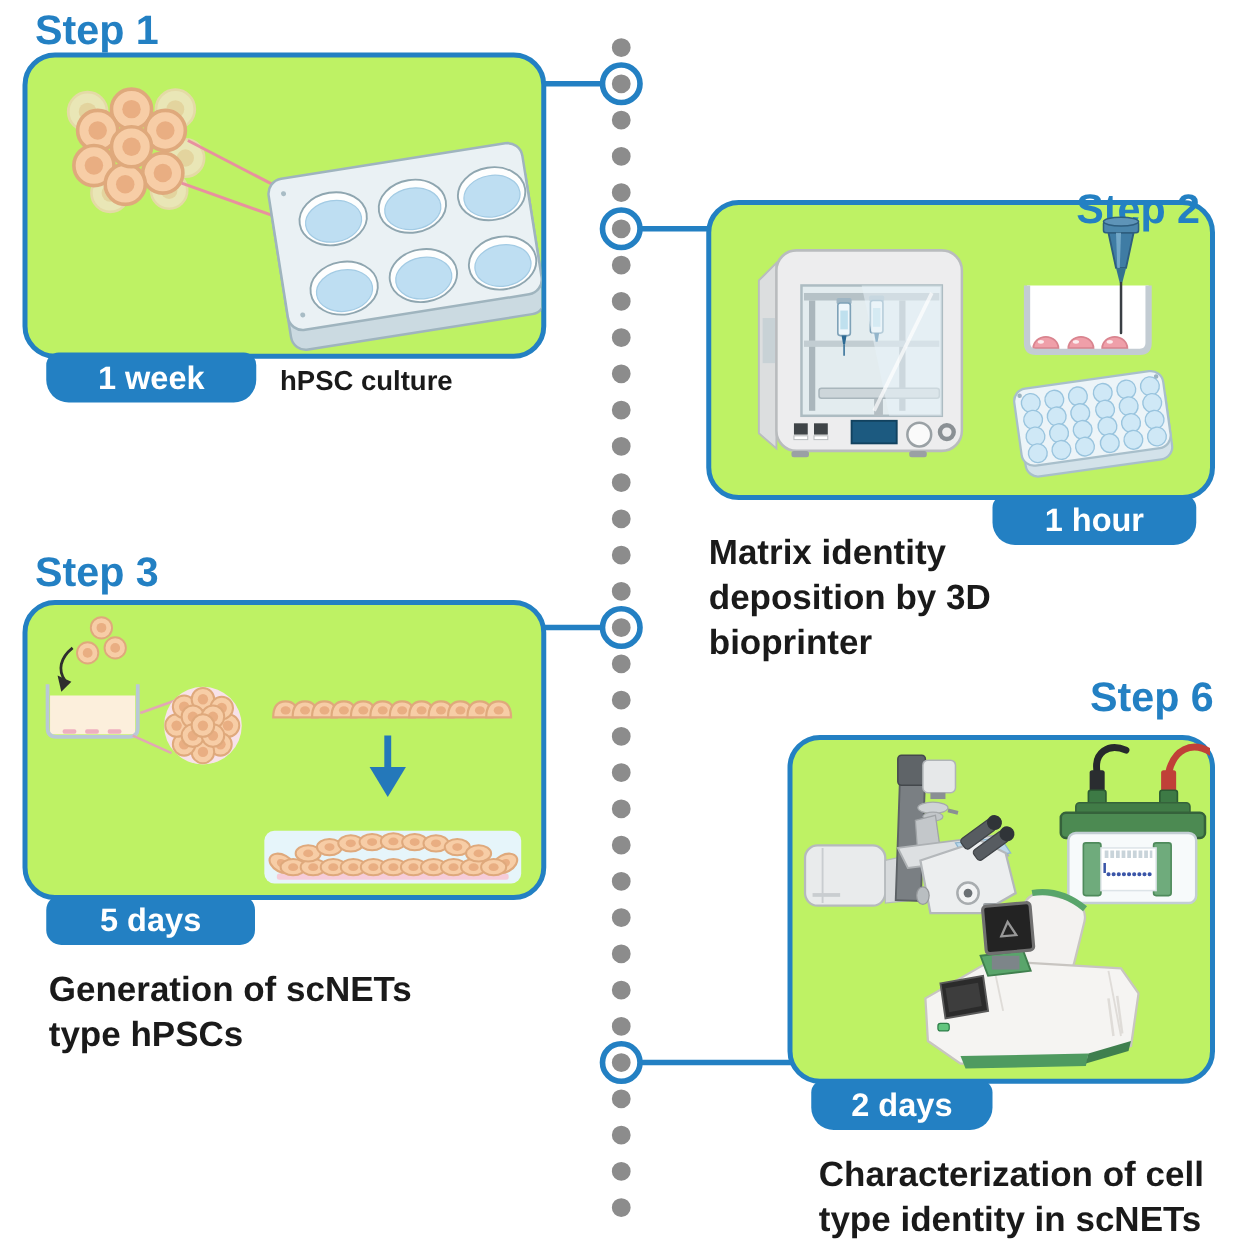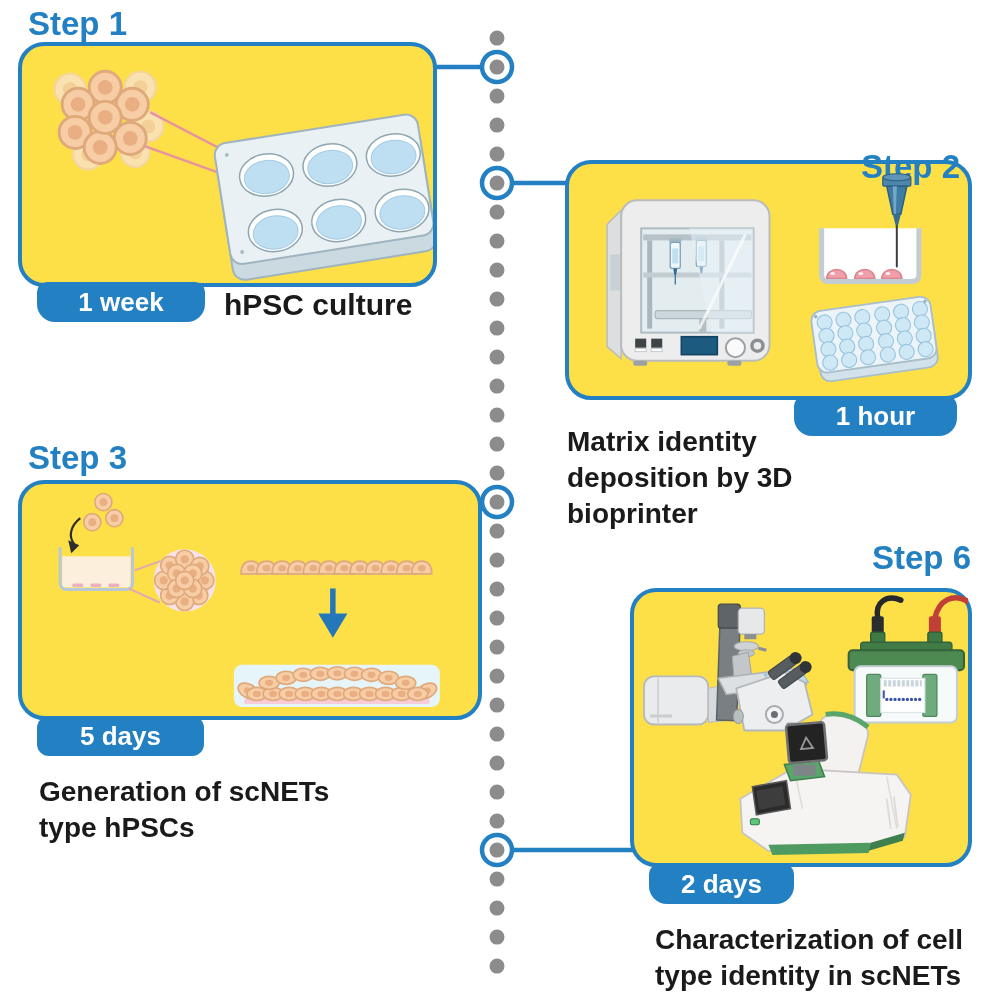--- a/index.html
+++ b/index.html
@@ -7,28 +7,28 @@
     --ink:#1A1A1A;
     --dot:#8C8C8C;
   }
   html,body{margin:0;padding:0;background:#fff;}
   .stage{
     position:relative;width:996px;height:996px;background:#fff;
     font-family:"Liberation Sans", sans-serif;overflow:hidden;
   }
   .timeline{position:absolute;left:0;top:0;z-index:1;}
   .panel{
-    position:absolute;z-index:2;background:#fde047;
+    position:absolute;z-index:2;background:#bef264;
     border:4.5px solid var(--blue);border-radius:26px;
     box-sizing:border-box;
     text-decoration:underline;
   }
   #p1{left:18px;top:42px;width:419px;height:245px;}
   #p2{left:565px;top:160px;width:407px;height:240px;}
-  #p3{left:18px;top:480px;width:464px;height:240px;}
+  #p3{left:18px;top:480px;width:419px;height:240px;}
   #p4{left:630px;top:588px;width:342px;height:279px;}
   .step-title{
     position:absolute;margin:0;font-size:33px;line-height:34px;font-weight:700;
     color:var(--blue);white-space:pre;
   }
   #p1 .step-title{left:6px;top:-39px;}
   #p2 .step-title{right:8px;top:-50px;margin-top:36px;}
   #p3 .step-title{left:6px;top:-43px;}
   #p4 .step-title{right:-3px;top:-51px;}
   .badge{
@@ -37,21 +37,21 @@
     border-radius:10px 10px 18px 18px;white-space:pre;
   }
   #p1 .badge{left:15px;top:236px;width:168px;height:40px;}
   #p2 .badge{left:225px;top:232px;width:163px;height:40px;}
   #p3 .badge{left:15px;top:232px;width:167px;height:40px;border-radius:12px;}
   #p4 .badge{left:15px;top:272px;width:145px;height:40px;}
   .caption{
     position:absolute;font-weight:700;color:var(--ink);
     font-size:28px;line-height:36px;white-space:pre;
   }
-  #p1 .caption{left:202px;top:241px;font-size:30px;}
+  #p1 .caption{left:202px;top:241px;font-size:22px;}
   #p2 .caption{left:-2px;top:260px;}
   #p3 .caption{left:17px;top:290px;}
   #p4 .caption{left:21px;top:330px;}
   .illus{position:absolute;left:0;top:0;width:100%;height:100%;}
 </style>
 </head>
 <body>
 
 <div class="stage">
 

